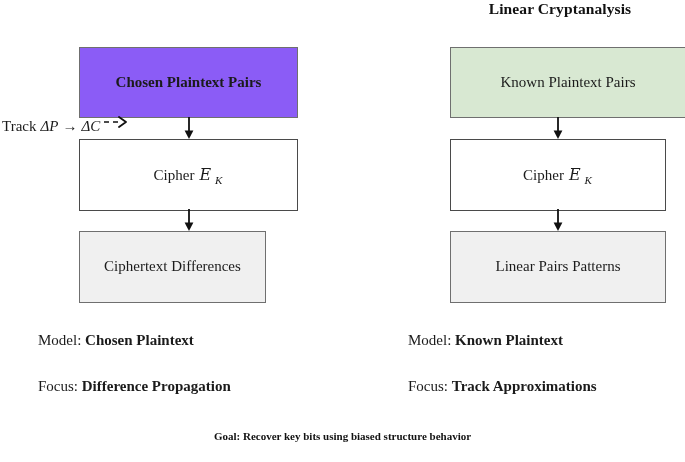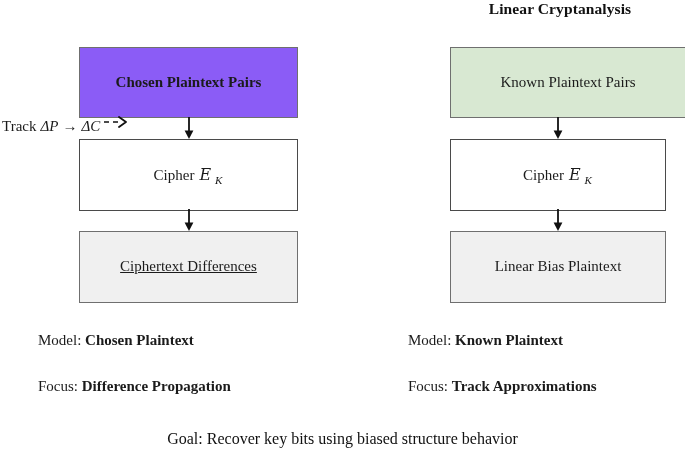--- a/index.html
+++ b/index.html
@@ -46,21 +46,21 @@
     font-size: 15px;
     color: #1b1b1b;
     text-align: center;
     line-height: 1.15;
   }
   .fbox.plain-border { border-color: #4a4a4a; }
 
   
   .l-b1 { left: 79px;  top: 47px;  width: 219px; height: 71px; }
   .l-b2 { left: 79px;  top: 139px; width: 219px; height: 72px; }
-  .l-b3 { left: 79px;  top: 231px; width: 219px; height: 72px; text-decoration: underline; }
+  .l-b3 { left: 79px;  top: 231px; width: 187px; height: 72px; }
   
   .r-b1 { left: 450px; top: 47px;  width: 236px; height: 71px; }
   .r-b2 { left: 450px; top: 139px; width: 216px; height: 72px; }
   .r-b3 { left: 450px; top: 231px; width: 216px; height: 72px; }
 
   
   .arrow {
     position: absolute;
     width: 14px;
     height: 22px;
@@ -110,22 +110,22 @@
   .cap.right { left: 408px; width: 302px; }
   .cap.row-model { top: 332px; }
   .cap.row-focus { top: 378px; }
 
   .goal {
     position: absolute;
     left: 0;
     width: 685px;
     top: 430px;
     text-align: center;
-    font-weight: normal;
-    font-size: 16px;
+    font-weight: bold;
+    font-size: 11px;
     white-space: nowrap;
     color: #111111;
   }
 
   
   .scriptE {
     font-family: "DejaVu Serif", "Liberation Serif", serif;
     font-style: italic;
     font-size: 16px;
   }
@@ -210,21 +210,21 @@
   </div>
 
   <div class="arrow r-a2">
     <svg width="14" height="22" viewBox="0 0 14 22">
       <line x1="7" y1="0" x2="7" y2="16" stroke="#111111" stroke-width="1.8"></line>
       <polygon points="7,22 2.6,13.5 11.4,13.5" fill="#111111"></polygon>
     </svg>
   </div>
 
   <div class="fbox r-b3" style="background:#f0f0f0;">
-    <span>Linear Bias Plaintext</span>
+    <span>Linear Pairs Patterns</span>
   </div>
 
   <div class="cap left row-model">
     <span>Model:</span>
     <b>Chosen Plaintext</b>
   </div>
 
   <div class="cap right row-model">
     <span>Model:</span>
     <b>Known Plaintext</b>

